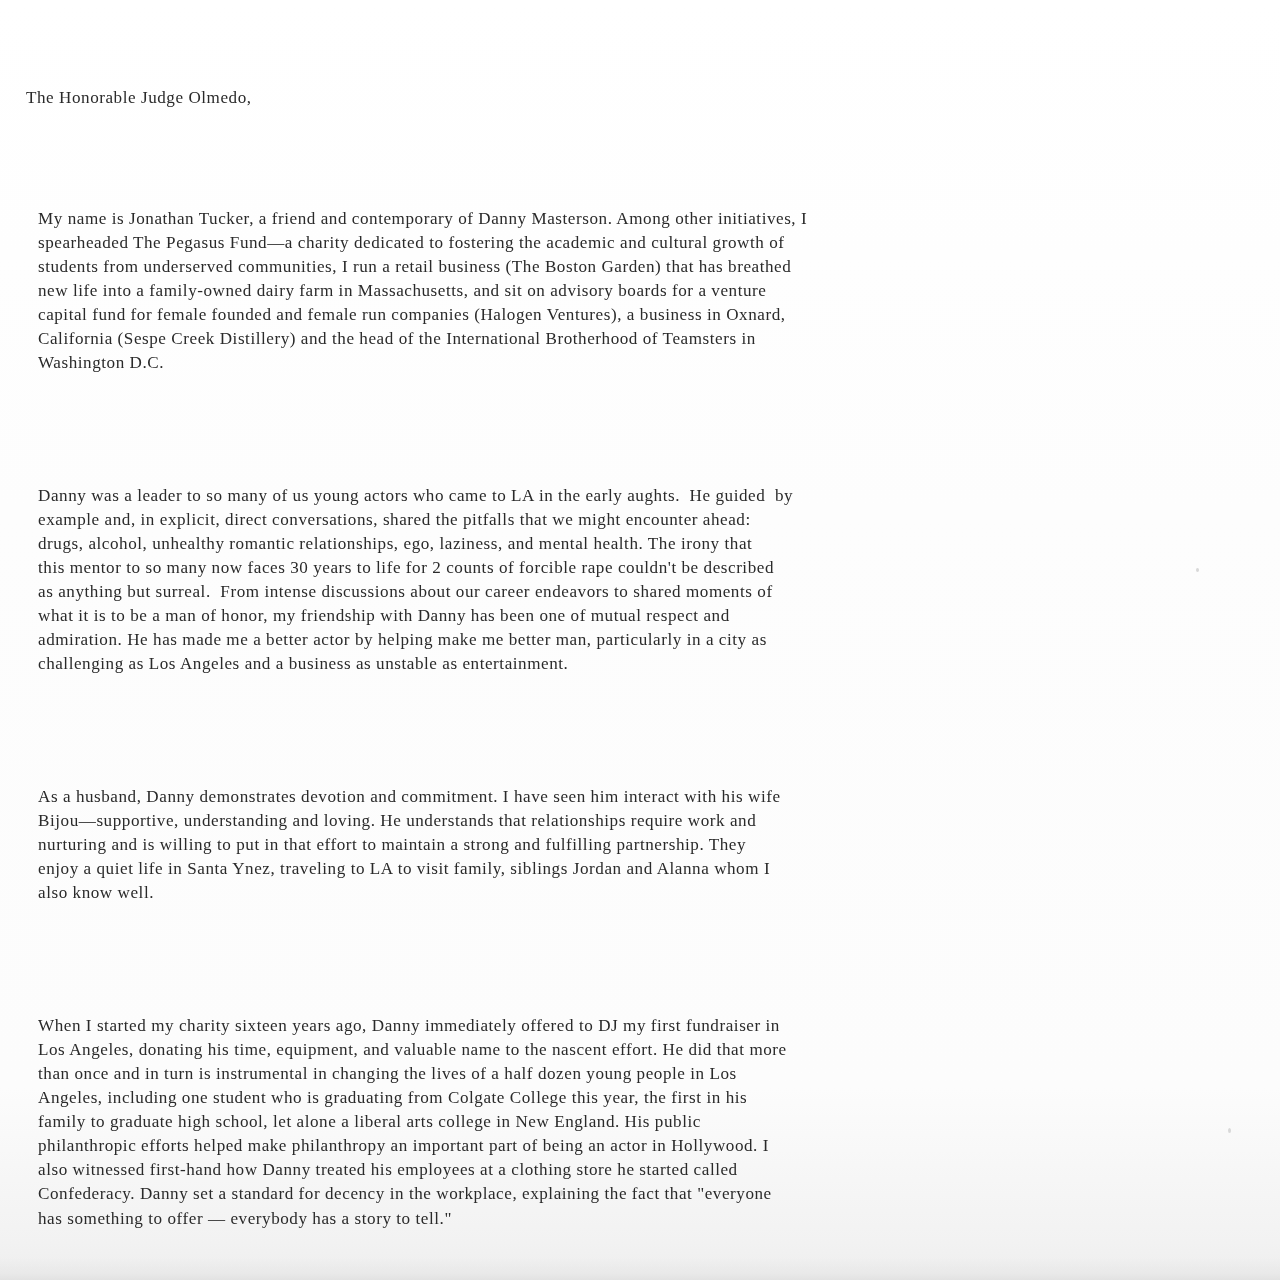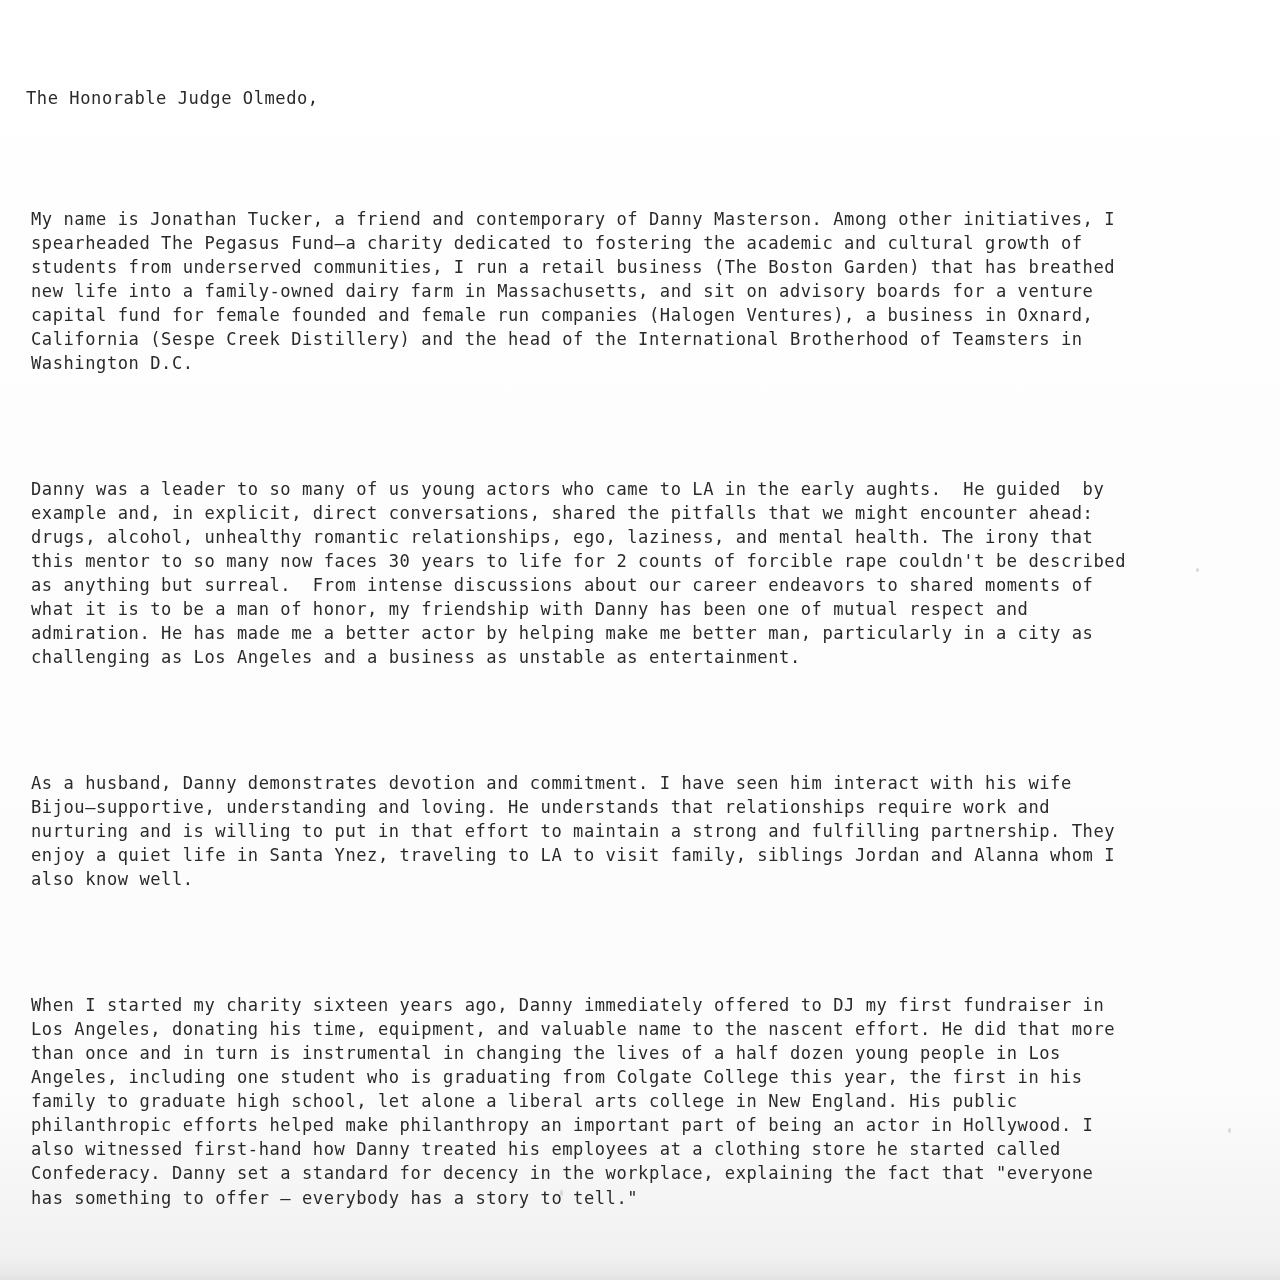--- a/index.html
+++ b/index.html
@@ -15,20 +15,21 @@
     overflow: hidden;
   }
 
   .page {
     position: relative;
     width: 1280px;
     height: 1280px;
     background: #fdfdfd;
     box-sizing: border-box;
     padding: 14px 20px 0 26px;
+    font-family: Liberation Serif, serif;
   }
 
   
   .page::before {
     content: "";
     position: absolute;
     inset: 0;
     background:
       linear-gradient(to bottom, #ffffff 0%, #fdfdfd 40%, #fcfcfc 85%, #f2f2f2 97%, #eeeeee 100%);
     pointer-events: none;
@@ -39,21 +40,21 @@
     position: relative;
     z-index: 1;
     color: #2a2a2a;
     font-size: 17.1px;
     line-height: 24.1px;
     letter-spacing: 0.55px;
     white-space: pre;
   }
 
   .para {
-    margin: 5px;
+    margin: 12px;
     padding: 0;
     white-space: pre;
     font-variant-ligatures: none;
   }
 
   .para + .para {
     margin-top: 24.1px;
   }
 
   .salutation {

